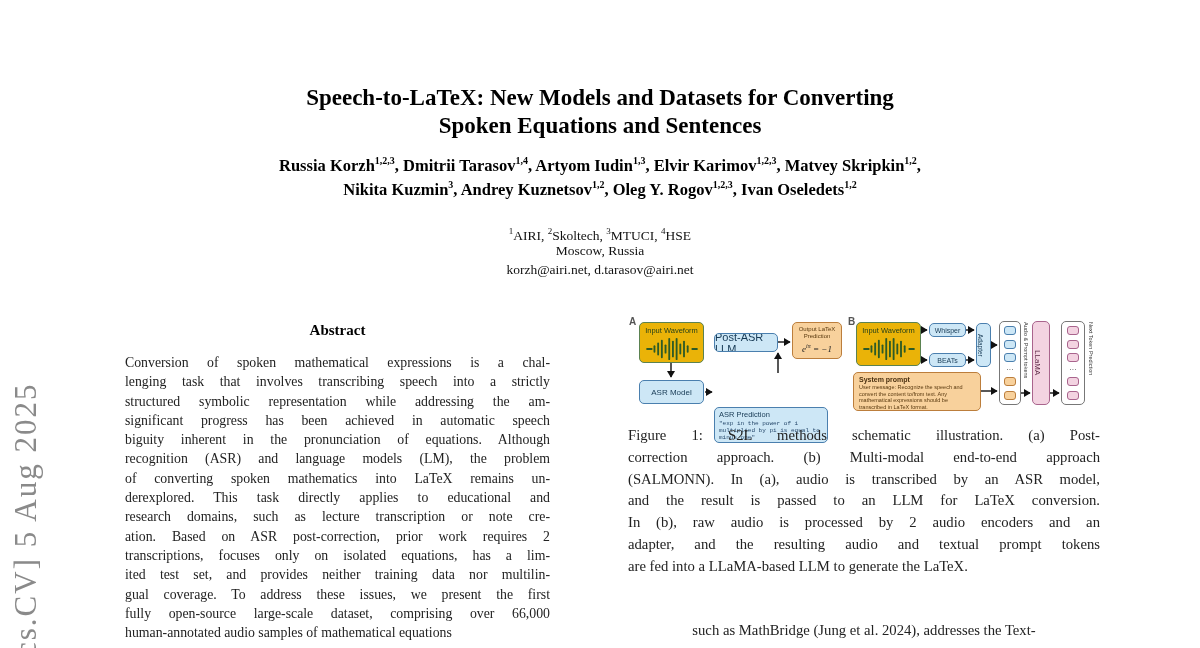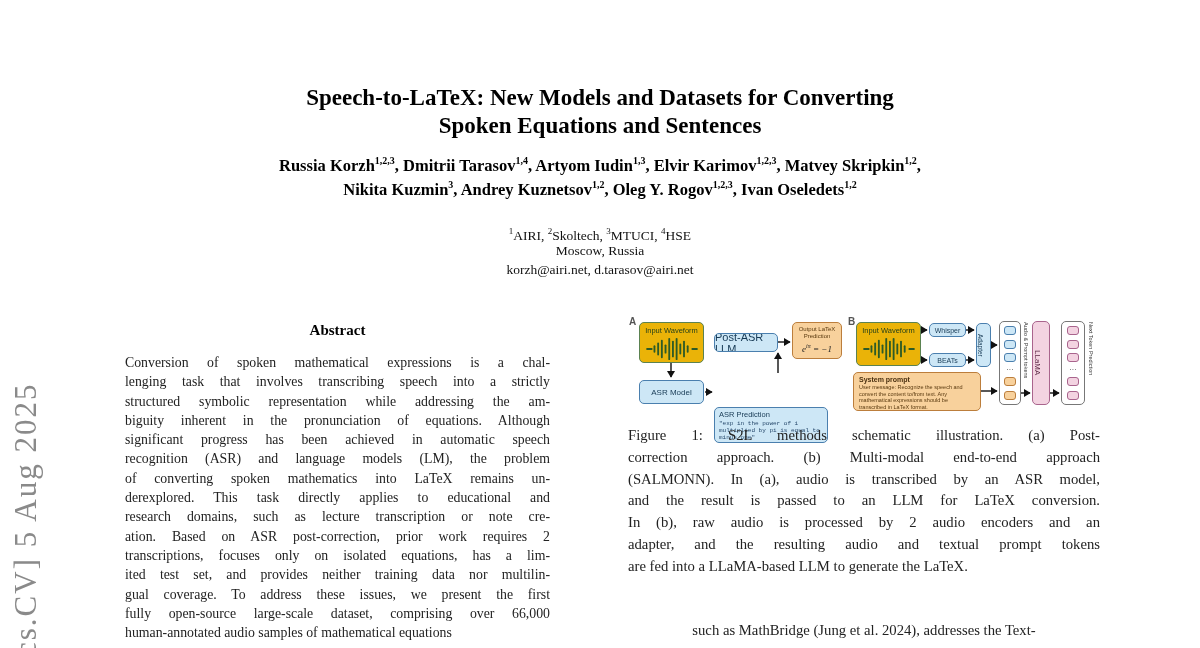--- a/index.html
+++ b/index.html
@@ -91,22 +91,22 @@
   <div class="affil" id="affils"><sup>1</sup>AIRI, <sup>2</sup>Skoltech, <sup>3</sup>MTUCI, <sup>4</sup>HSE</div>
   <div class="affil loc">Moscow, Russia</div>
   <div class="affil email">korzh@airi.net, d.tarasov@airi.net</div>
 
   <div class="leftcol">
     <div class="abs-head">Abstract</div>
     <div id="abstract-lines">
         <div class="jline">Conversion of spoken mathematical expressions is a chal-</div>
         <div class="jline">lenging task that involves transcribing speech into a strictly</div>
         <div class="jline">structured symbolic representation while addressing the am-</div>
+        <div class="jline">significant progress has been achieved in automatic speech</div>
         <div class="jline">biguity inherent in the pronunciation of equations. Although</div>
-        <div class="jline">significant progress has been achieved in automatic speech</div>
         <div class="jline">recognition (ASR) and language models (LM), the problem</div>
         <div class="jline">of converting spoken mathematics into LaTeX remains un-</div>
         <div class="jline">derexplored. This task directly applies to educational and</div>
         <div class="jline">research domains, such as lecture transcription or note cre-</div>
         <div class="jline">ation. Based on ASR post-correction, prior work requires 2</div>
         <div class="jline">transcriptions, focuses only on isolated equations, has a lim-</div>
         <div class="jline">ited test set, and provides neither training data nor multilin-</div>
         <div class="jline">gual coverage. To address these issues, we present the first</div>
         <div class="jline">fully open-source large-scale dataset, comprising over 66,000</div>
         <div class="jline jlast">human-annotated audio samples of mathematical equations</div>

